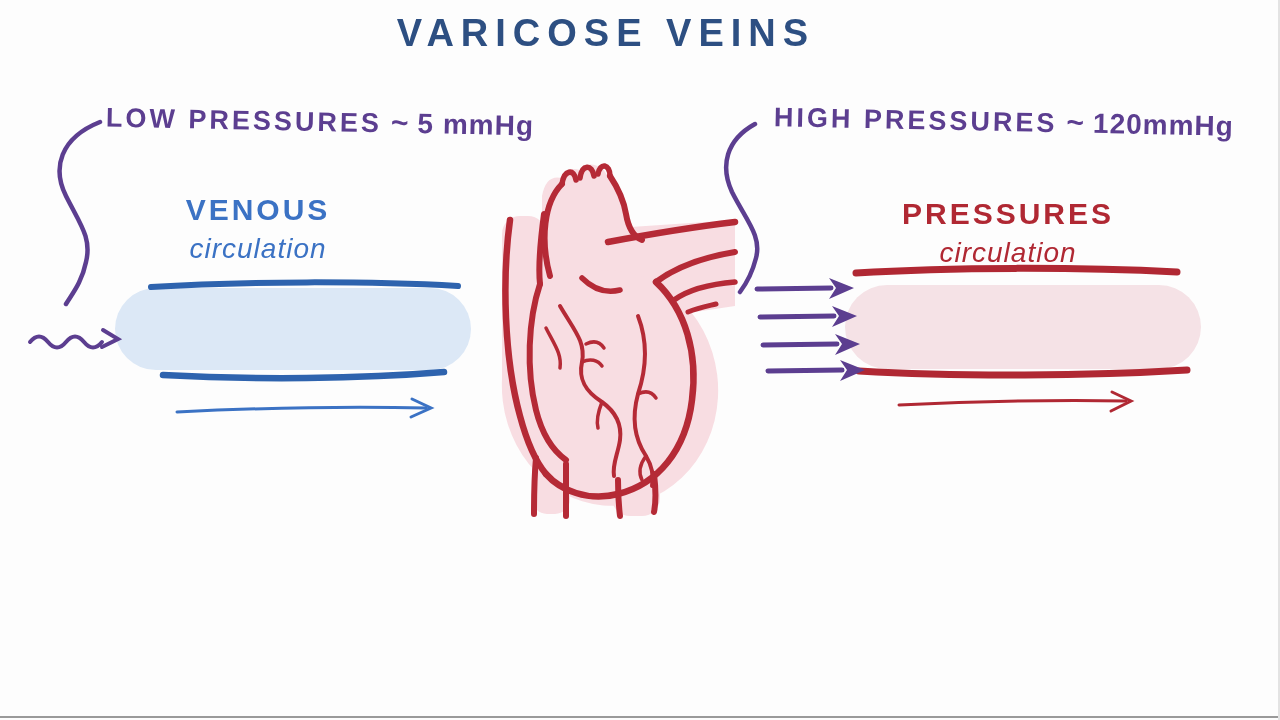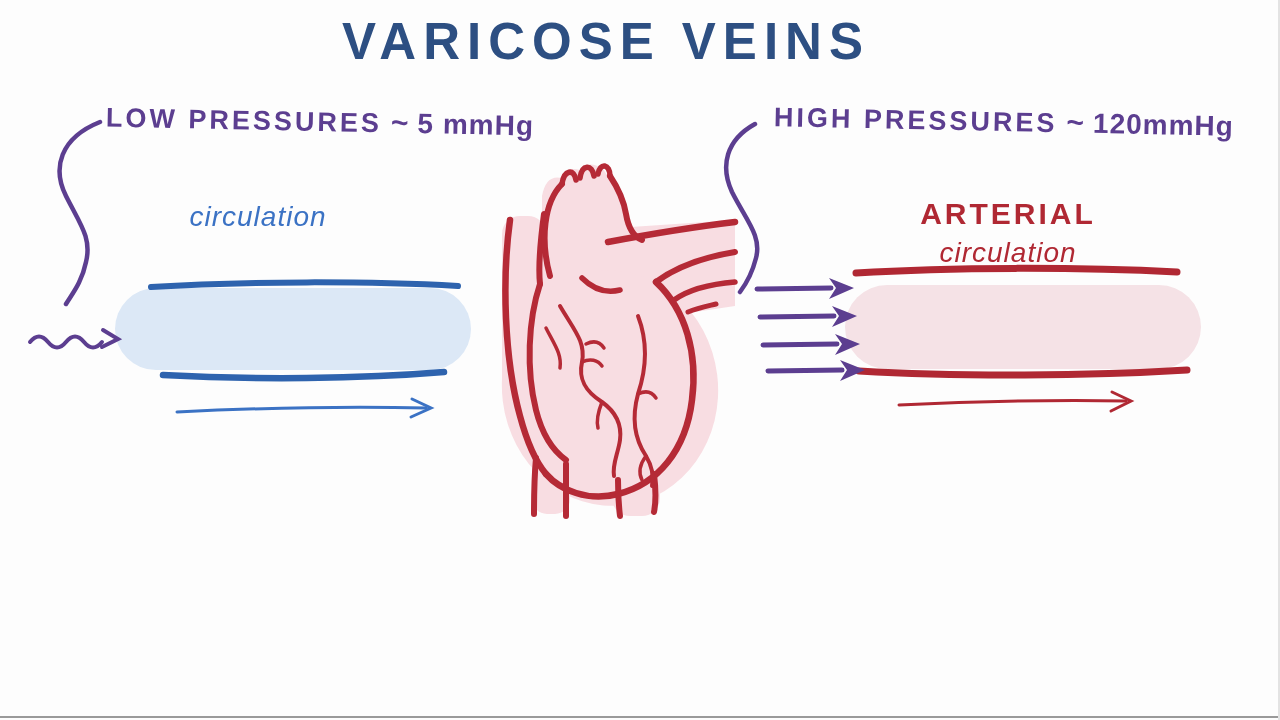--- a/index.html
+++ b/index.html
@@ -6,21 +6,21 @@
   .canvas{
     position:relative;width:1280px;height:720px;overflow:hidden;
     background:#fdfdfd;
     font-family:"Liberation Sans", sans-serif;
   }
   .bottom-edge{position:absolute;left:0;right:0;bottom:2px;height:2px;background:#9a9a9a;}
   .right-edge{position:absolute;top:0;bottom:0;right:0;width:2px;background:#e3e3e3;}
 
   .title{
     position:absolute;top:12px;left:0;width:1212px;text-align:center;
-    color:#2d4f82;font-size:51px;font-weight:700;letter-spacing:7px;
+    color:#2d4f82;font-size:38px;font-weight:700;letter-spacing:7px;
   }
 
   .pressure-line{
     position:absolute;display:flex;align-items:baseline;gap:9px;white-space:nowrap;
     color:#5c3e90;
   }
   .pressure-line.left{left:106px;top:104px;transform:rotate(1.2deg);}
   .pressure-line.right{left:774px;top:104px;transform:rotate(1.2deg);}
   .pressure-label{font-size:27px;font-weight:700;letter-spacing:3px;}
   .pressure-tilde{font-size:30px;font-weight:600;}
@@ -47,25 +47,26 @@
     <span class="pressure-value">5 mmHg</span>
   </div>
 
   <div class="pressure-line right">
     <span class="pressure-label">HIGH PRESSURES</span>
     <span class="pressure-tilde">~</span>
     <span class="pressure-value">120mmHg</span>
   </div>
 
   <div class="vessel-caption venous">
+    <div class="vessel-name">VENOUS</div>
     <div class="vessel-sub">circulation</div>
   </div>
 
   <div class="vessel-caption arterial">
-    <div class="vessel-name">ARTERIAL</div>
+    <div class="vessel-name">PRESSURES</div>
     <div class="vessel-sub">circulation</div>
   </div>
 
   <svg width="1280" height="720" viewBox="0 0 1280 720">
 
     <path d="M100 122 C 60 138 52 168 66 196 C 80 224 92 238 86 262 C 82 282 72 294 66 304" fill="none" stroke="#5c3e90" stroke-width="4.5" stroke-linecap="round"></path>
 
     <rect x="115" y="288" width="356" height="82" rx="41" fill="#dce8f6"></rect>
     <path d="M151 287 C 245 281 370 281 458 286" fill="none" stroke="#2e63ae" stroke-width="6" stroke-linecap="round"></path>
     <path d="M163 375 C 255 380 360 379 444 372" fill="none" stroke="#2e63ae" stroke-width="6.5" stroke-linecap="round"></path>

